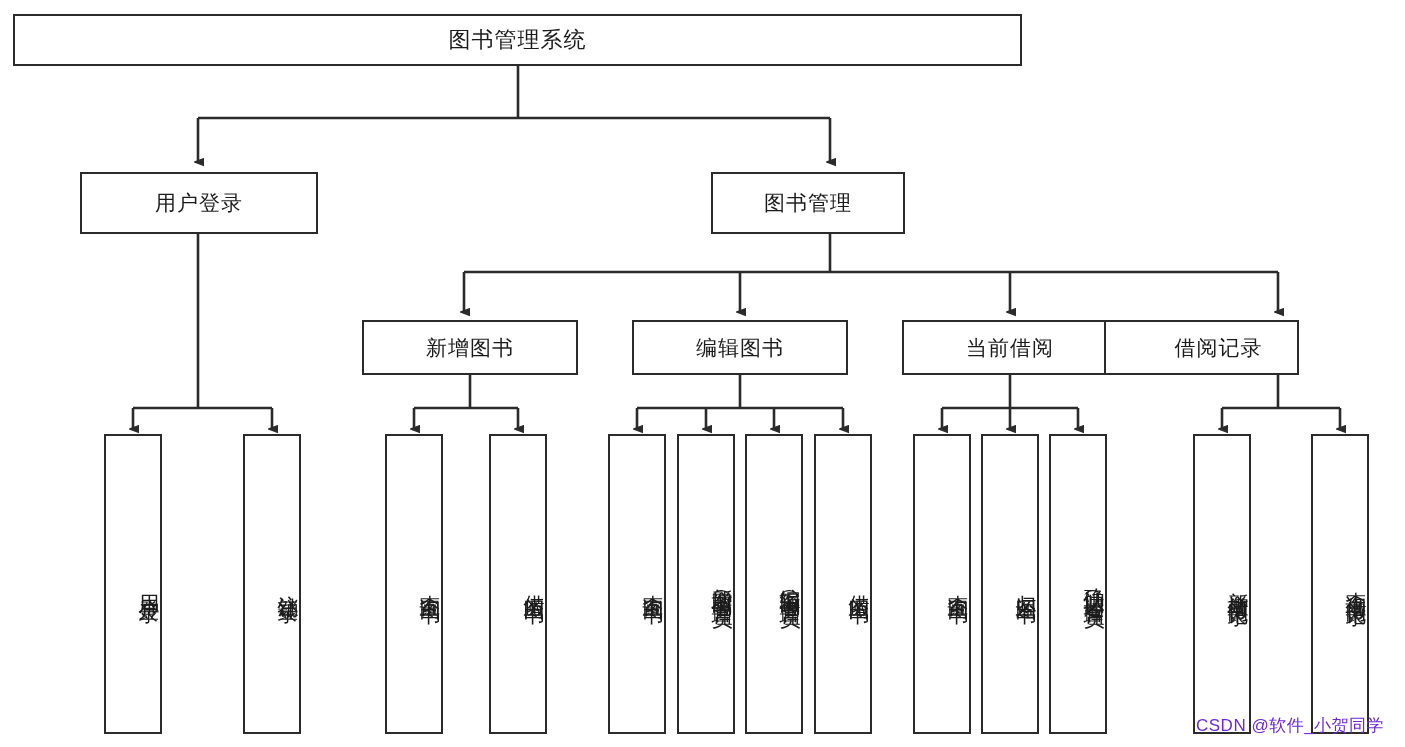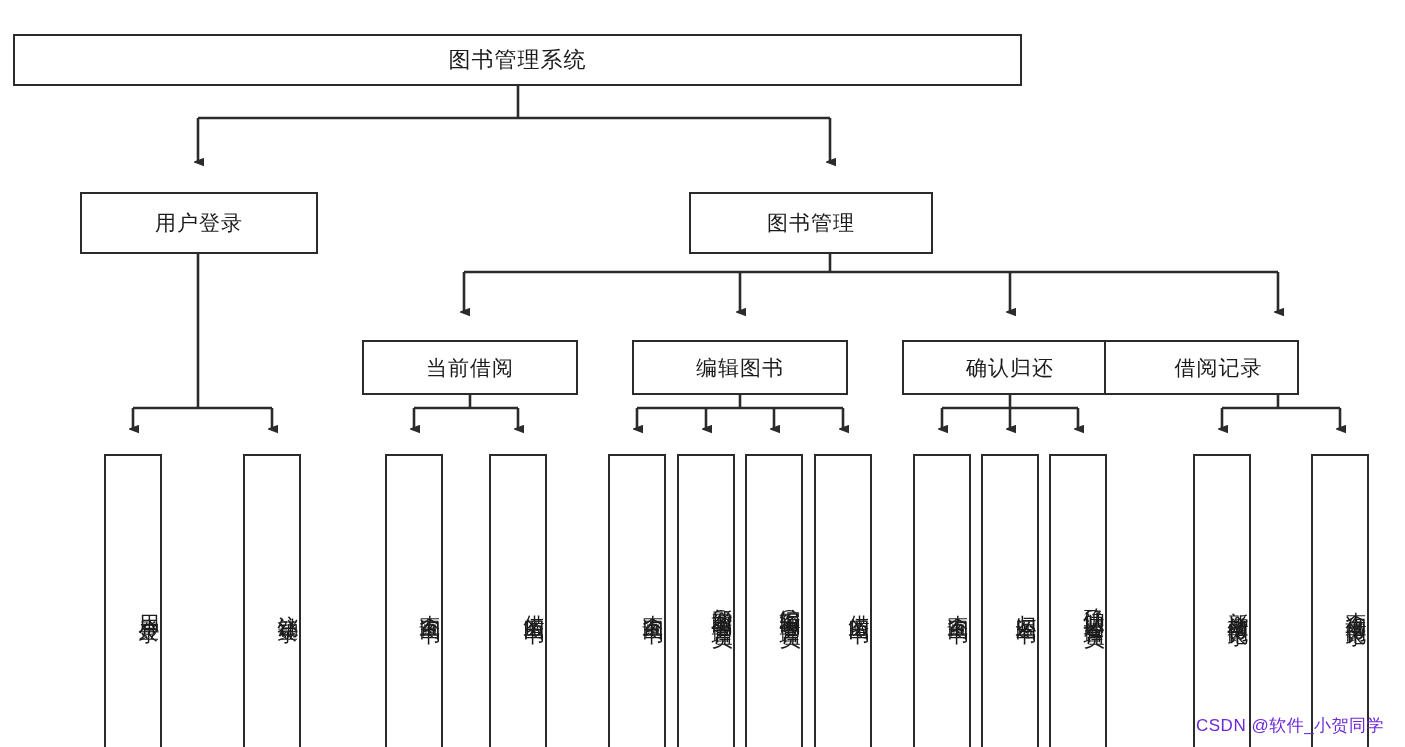--- a/index.html
+++ b/index.html
@@ -28,21 +28,20 @@
   .node {
     position: absolute;
     box-sizing: border-box;
     background: #ffffff;
     border: 2px solid #2b2b2b;
     display: flex;
     align-items: center;
     justify-content: center;
     color: #1b1b1b;
     overflow: hidden;
-    margin-top: 20px;
   }
   .node.h {
     font-size: 21px;
     letter-spacing: 1px;
     line-height: 1.1;
   }
   .node.title {
     font-size: 22px;
   }
   .node.v {
@@ -129,32 +128,32 @@
     </g>
   </svg>
 
   <div class="node h title" style="left:13px; top:14px; width:1009px; height:52px;">
     <span class="lbl">图书管理系统</span>
   </div>
 
   <div class="node h" style="left:80px; top:172px; width:238px; height:62px;">
     <span class="lbl">用户登录</span>
   </div>
-  <div class="node h" style="left:689px; top:172px; width:244px; height:62px;">
+  <div class="node h" style="left:711px; top:172px; width:194px; height:62px;">
     <span class="lbl">图书管理</span>
   </div>
 
   <div class="node h" style="left:362px; top:320px; width:216px; height:55px;">
-    <span class="lbl">当前借阅</span>
+    <span class="lbl">新增图书</span>
   </div>
   <div class="node h" style="left:632px; top:320px; width:216px; height:55px;">
     <span class="lbl">编辑图书</span>
   </div>
   <div class="node h" style="left:902px; top:320px; width:216px; height:55px;">
-    <span class="lbl">确认归还</span>
+    <span class="lbl">当前借阅</span>
   </div>
   <div class="node h" style="left:1104px; top:320px; width:195px; height:55px;padding-left:34px;">
     <span class="lbl">借阅记录</span>
   </div>
 
   <div class="node v" style="left:104px; top:434px; width:58px; height:300px;">
     <span class="lbl">用户登录</span>
   </div>
   <div class="node v" style="left:243px; top:434px; width:58px; height:300px;">
     <span class="lbl">注销登录</span>

